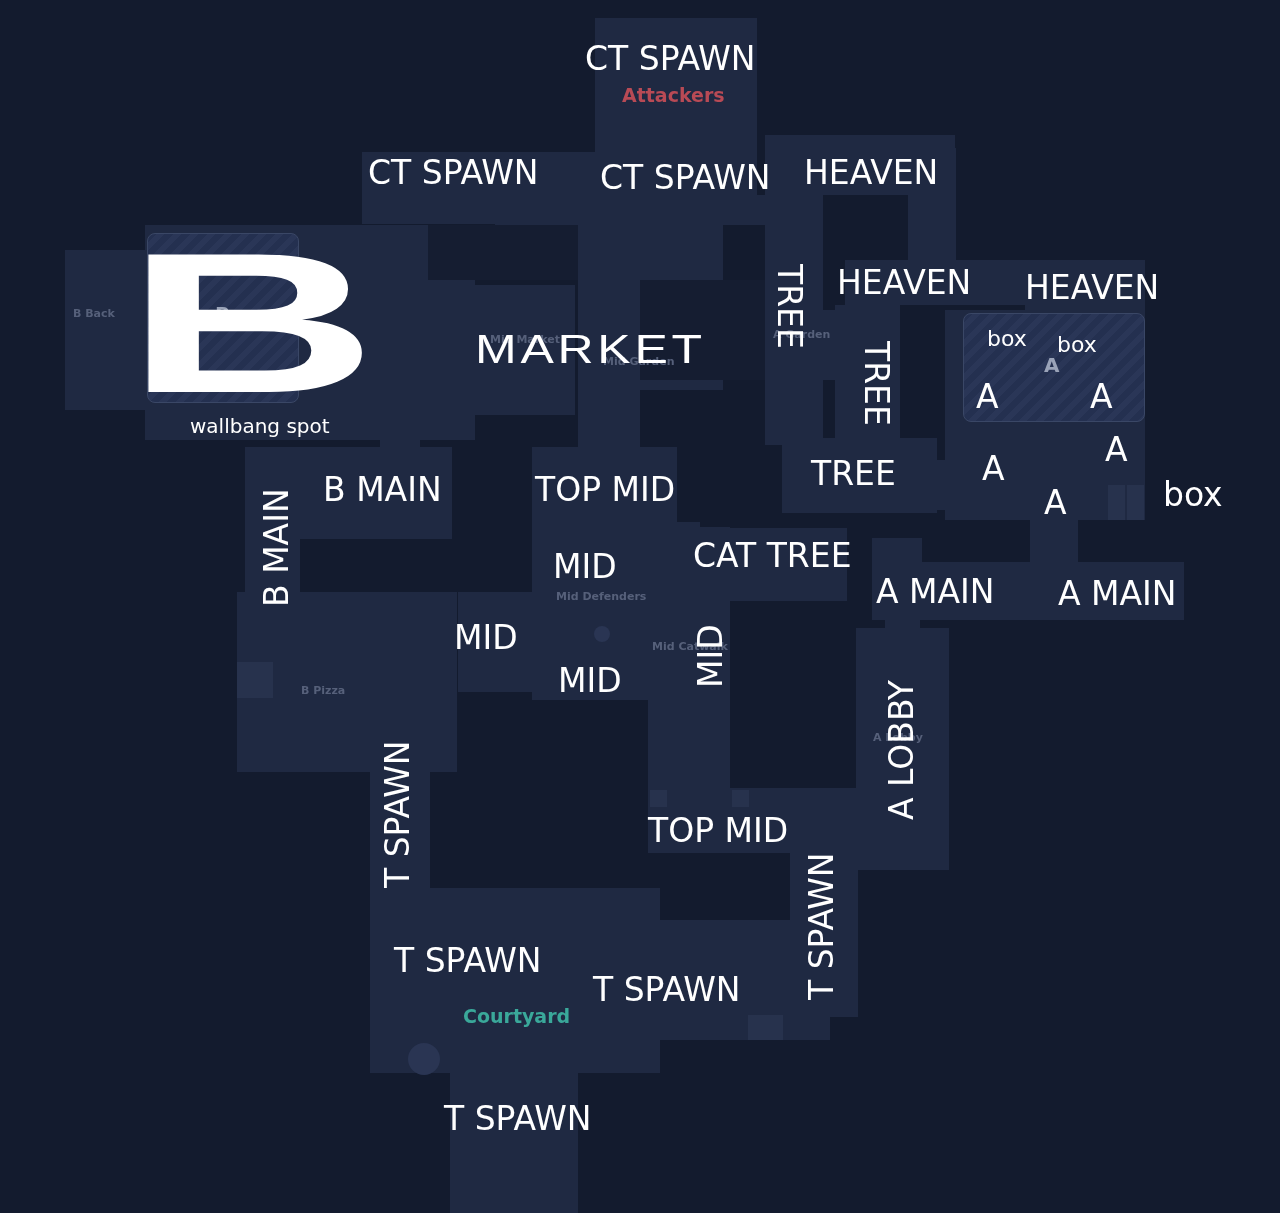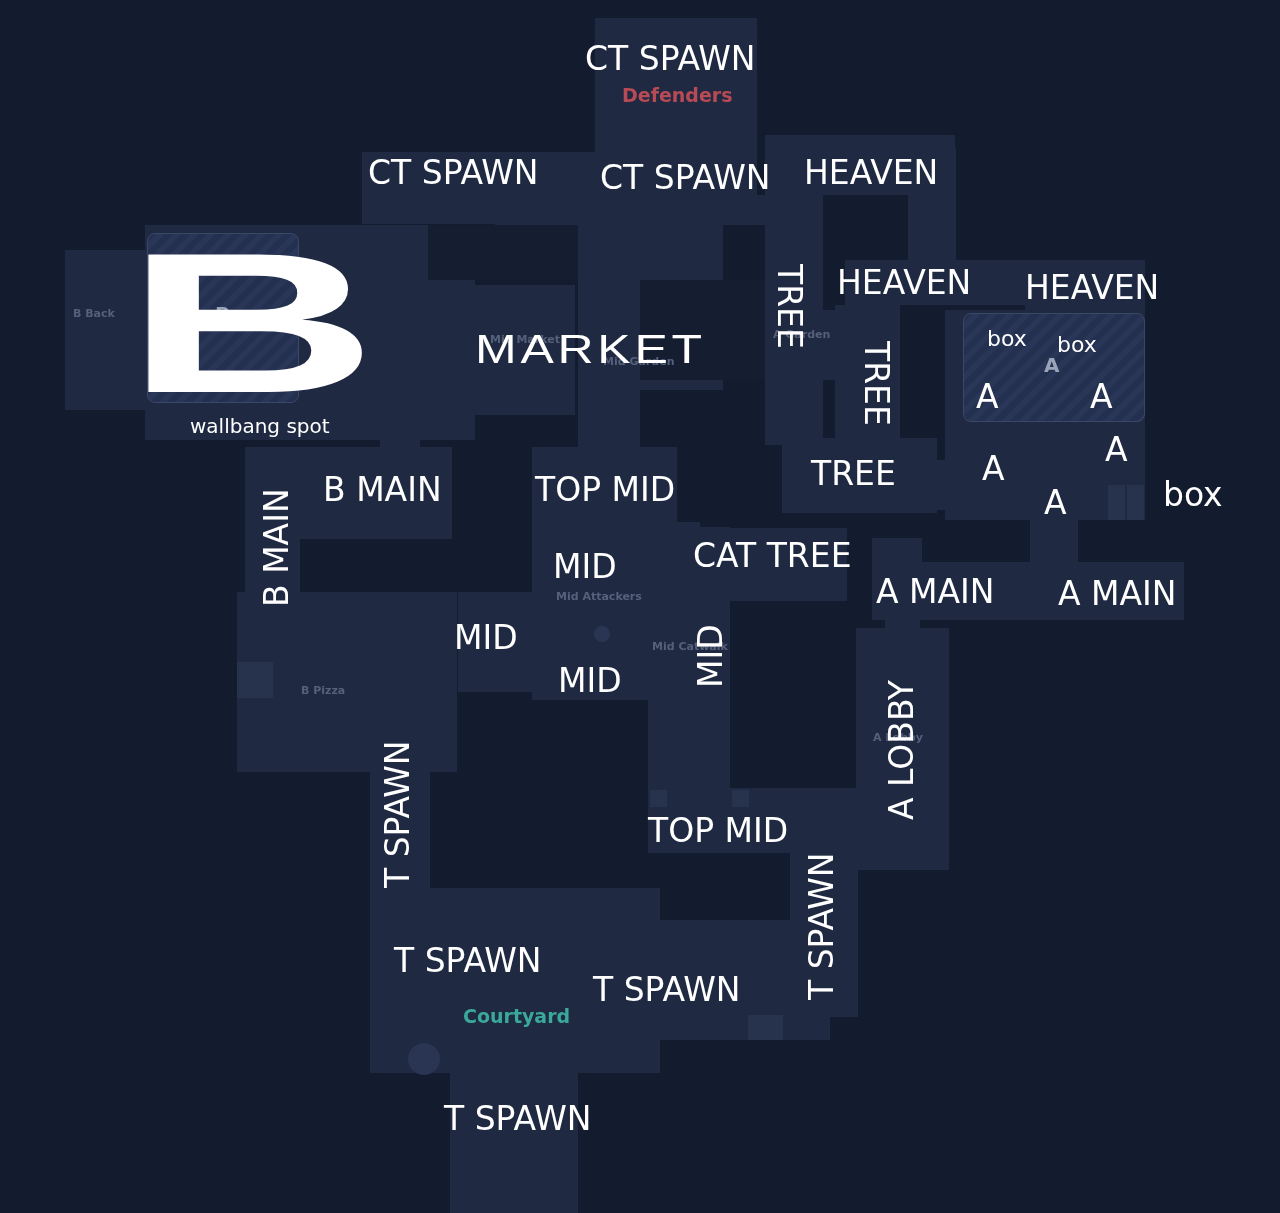--- a/index.html
+++ b/index.html
@@ -91,24 +91,24 @@
   <div class="dot" style="left:408px;top:1043px;width:32px;height:32px;"></div>
 </div>
 
 <span class="base" style="left:73px;top:307px;">B Back</span>
 <span class="base" style="left:215px;top:302px;font-size:20px;color:#9aa3b8;">B</span>
 <span class="base" style="left:490px;top:333px;">Mid Market</span>
 <span class="base" style="left:603px;top:355px;">Mid Garden</span>
 <span class="base" style="left:773px;top:328px;">A Garden</span>
 <span class="base" style="left:1044px;top:353px;font-size:20px;color:#9aa3b8;">A</span>
 <span class="base" style="left:301px;top:684px;">B Pizza</span>
-<span class="base" style="left:556px;top:590px;">Mid Attackers</span>
+<span class="base" style="left:556px;top:590px;">Mid Defenders</span>
 <span class="base" style="left:652px;top:640px;">Mid Catwalk</span>
 <span class="base" style="left:873px;top:731px;">A Lobby</span>
-<span class="team-def" style="left:622px;top:84px;">Defenders</span>
+<span class="team-def" style="left:622px;top:84px;">Attackers</span>
 <span class="team-att" style="left:463px;top:1005px;">Courtyard</span>
 
 <span class="lbl big" style="left:585px;top:42px;">CT SPAWN</span>
 <span class="lbl big" style="left:368px;top:156px;">CT SPAWN</span>
 <span class="lbl big" style="left:600px;top:161px;">CT SPAWN</span>
 <span class="lbl big" style="left:804px;top:156px;">HEAVEN</span>
 <span class="lbl big" style="left:837px;top:266px;">HEAVEN</span>
 <span class="lbl big" style="left:1025px;top:271px;">HEAVEN</span>
 <span class="lbl big vert-cw" style="left:806px;top:264px;">TREE</span>
 <span class="lbl big vert-cw" style="left:893px;top:341px;">TREE</span>

